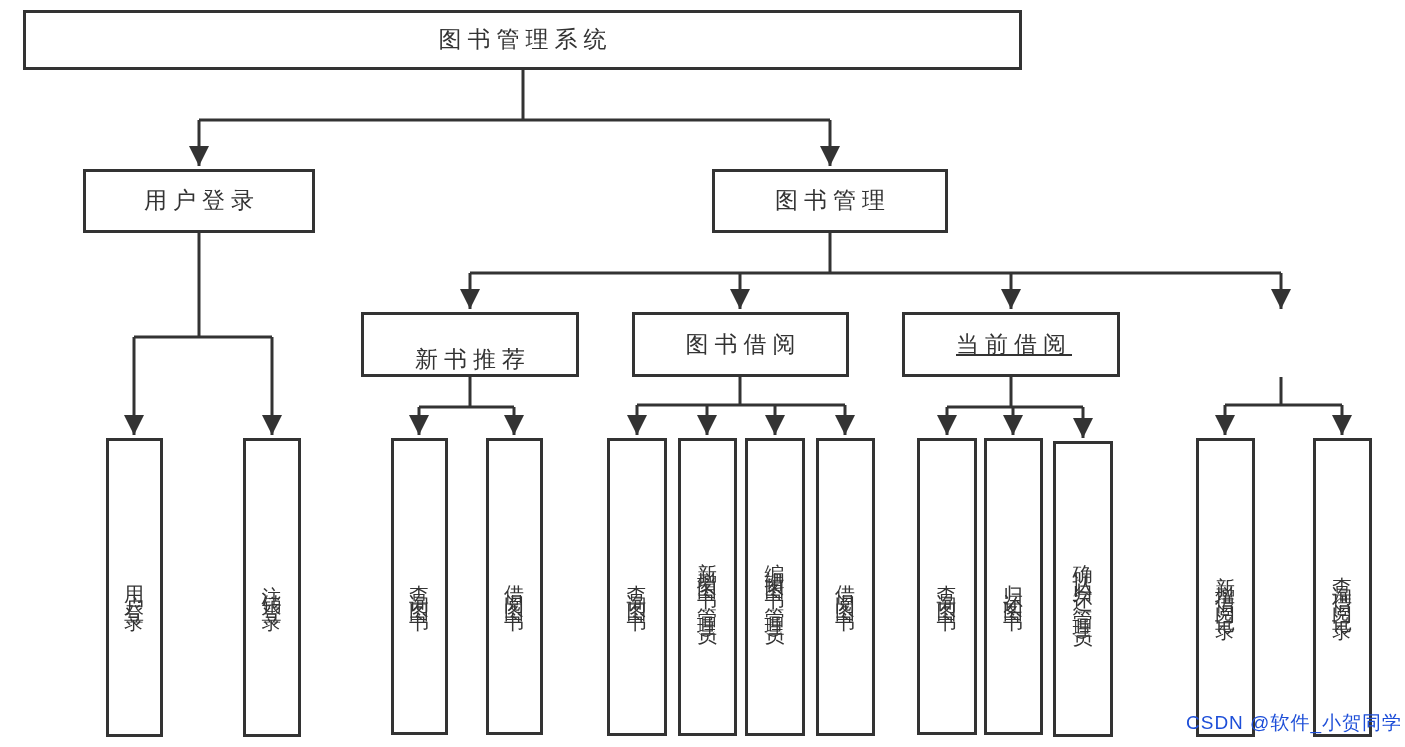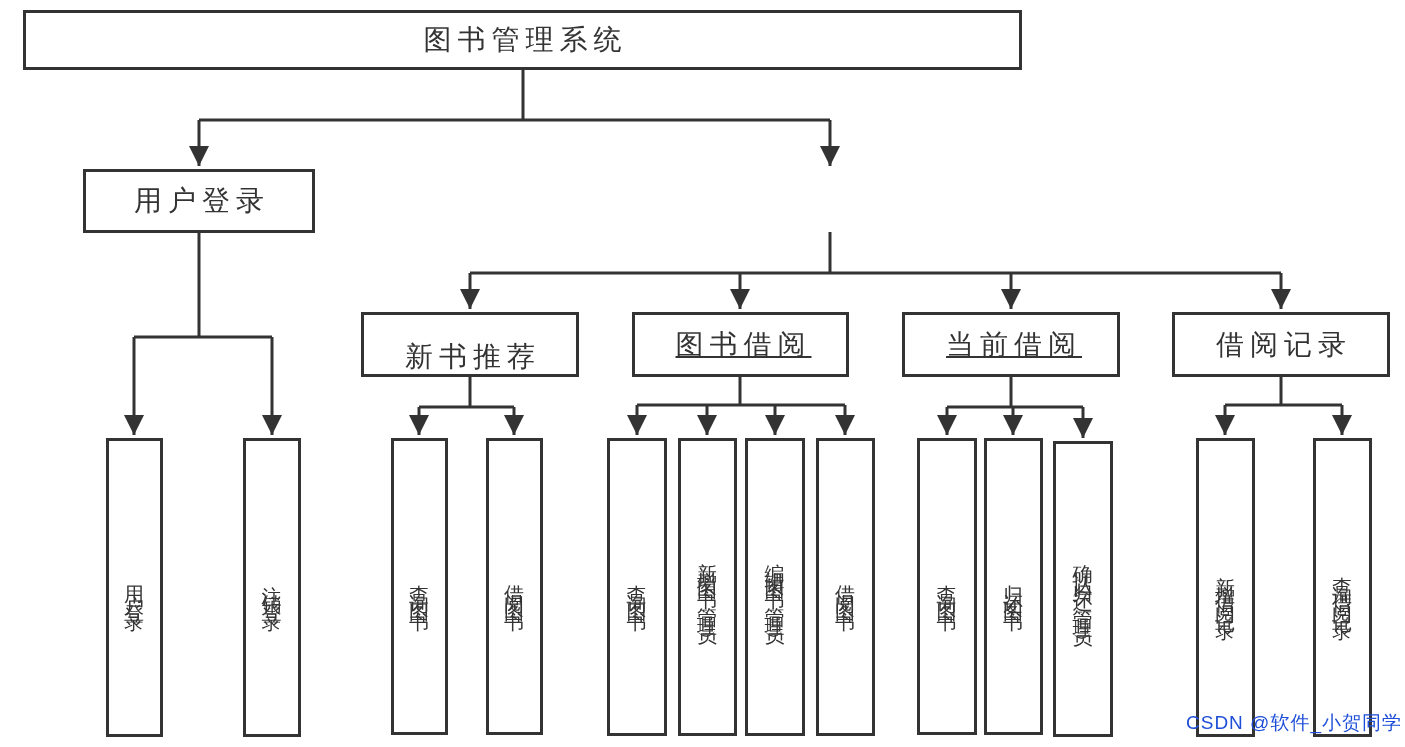--- a/index.html
+++ b/index.html
@@ -21,21 +21,21 @@
   .node {
     position: absolute;
     box-sizing: border-box;
     border: 3px solid #333333;
     background: #ffffff;
     display: flex;
     align-items: center;
     justify-content: center;
   }
   .h-label {
-    font-size: 28px;
+    font-size: 23px;
     letter-spacing: 6px;
     text-indent: 6px;
     line-height: 1.2;
     white-space: nowrap;
   }
   .v-label {
     writing-mode: vertical-rl;
     text-orientation: mixed;
     font-size: 20px;
     letter-spacing: 9px;
@@ -113,32 +113,32 @@
     </g>
   </svg>
 
   <div class="node" style="left:23px; top:10px; width:999px; height:60px;">
     <span class="h-label">图书管理系统</span>
   </div>
 
   <div class="node" style="left:83px; top:169px; width:232px; height:64px;">
     <span class="h-label">用户登录</span>
   </div>
+  <div class="node" style="left:712px; top:169px; width:236px; height:64px;">
+    <span class="h-label">图书管理</span>
+  </div>
 
   <div class="node" style="left:361px; top:312px; width:218px; height:65px;align-items:flex-end;">
     <span class="h-label">新书推荐</span>
   </div>
-  <div class="node" style="left:632px; top:312px; width:217px; height:65px;text-decoration:underline;">
+  <div class="node" style="left:632px; top:312px; width:217px; height:65px;">
     <span class="h-label">图书借阅</span>
   </div>
   <div class="node" style="left:902px; top:312px; width:218px; height:65px;text-decoration:underline;">
     <span class="h-label">当前借阅</span>
-  </div>
-  <div class="node" style="left:1172px; top:312px; width:218px; height:65px;">
-    <span class="h-label">借阅记录</span>
   </div>
 
   <div class="node" style="left:106px; top:438px; width:57px; height:299px;">
     <span class="v-label">用户登录</span>
   </div>
   <div class="node" style="left:243px; top:438px; width:58px; height:299px;">
     <span class="v-label">注销登录</span>
   </div>
 
   <div class="node" style="left:391px; top:438px; width:57px; height:297px;">

